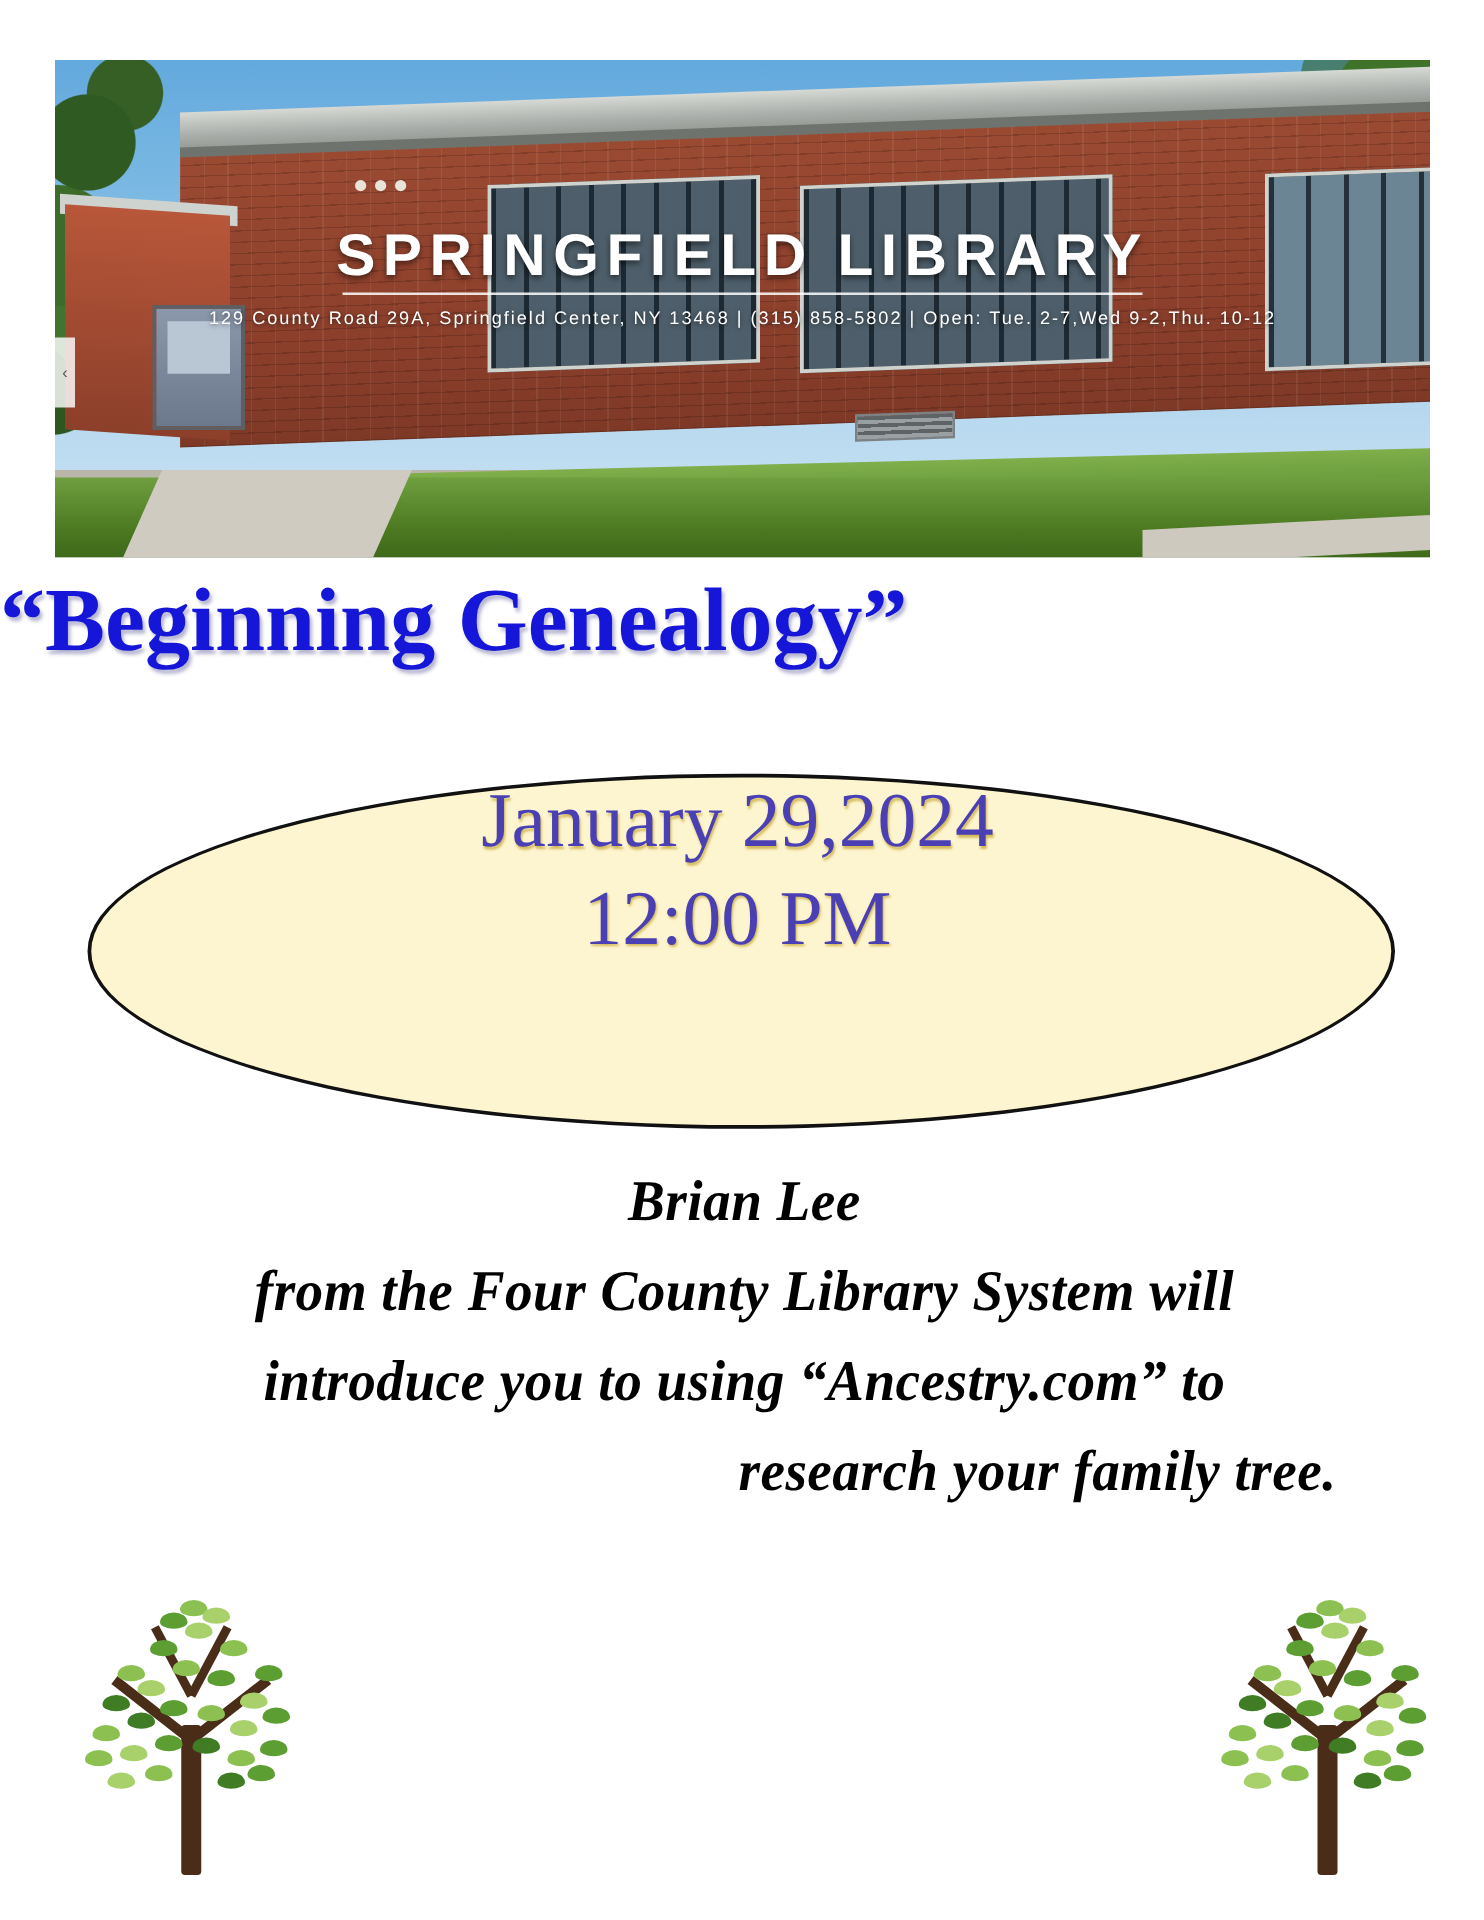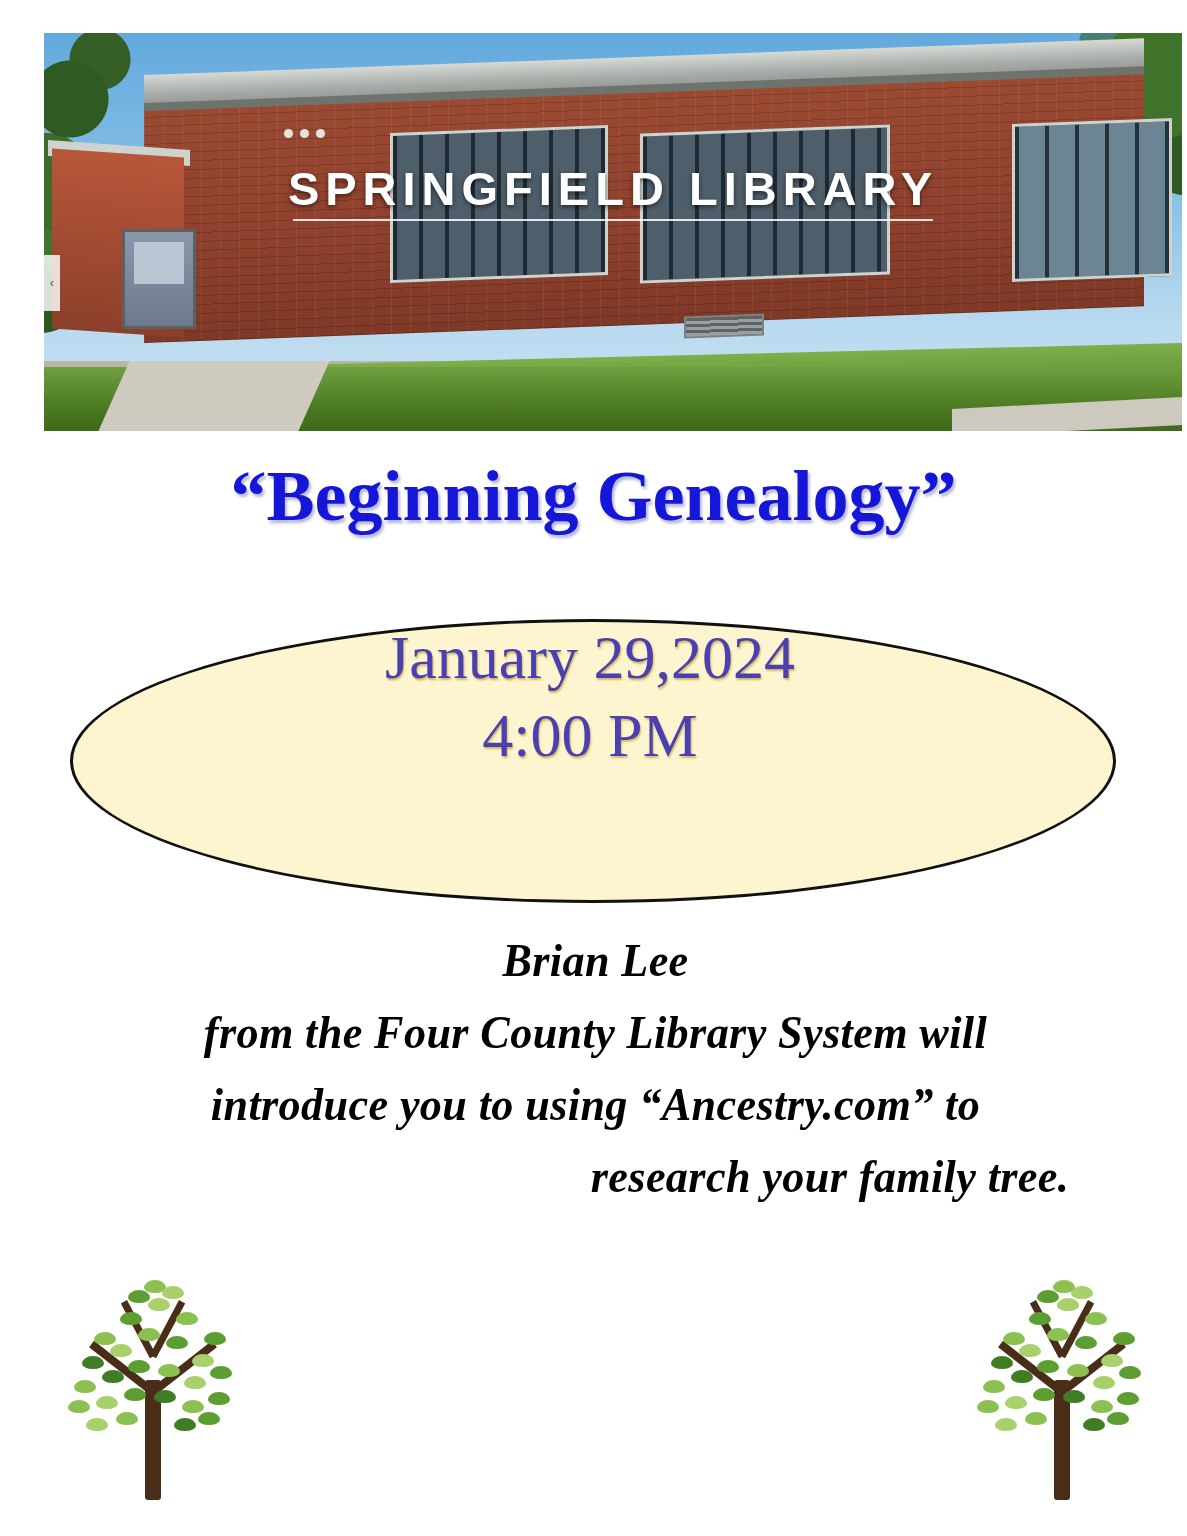--- a/index.html
+++ b/index.html
@@ -12,25 +12,24 @@
     height: 1536px;
     position: relative;
     overflow: hidden;
     font-family: "Liberation Serif", serif;
   }
 
   
   .banner {
     position: absolute;
     left: 44px;
-    top: 33px;
+    top: 48px;
     width: 1100px;
     height: 398px;
     overflow: hidden;
-    padding-left: 38px;
   }
   
   .sky {
     position: absolute;
     left: 0; top: 0; width: 100%; height: 100%;
     background: linear-gradient(#63a9dd 0%, #8cc4e8 45%, #b6d8ef 70%, #cfe5f3 100%);
   }
   
   .tree-left {
     position: absolute;
@@ -220,21 +219,20 @@
     font-family: "Liberation Sans", sans-serif;
     font-size: 13px;
     line-height: 56px;
     text-align: center;
   }
 
   
   .headline {
     position: absolute;
     left: 0; right: 0; top: 455px;
-    text-align: center;
     font-family: "Liberation Serif", serif;
     font-size: 72px;
     font-weight: 700;
     color: #1616d8;
     text-shadow: 2px 3px 3px rgba(120,120,170,.55);
   }
 
   
   .oval {
     position: absolute;
@@ -343,31 +341,32 @@
   </div>
 
   <div class="lawn2"></div>
   <div class="lawn"></div>
   <div class="path"></div>
   <div class="drive"></div>
 
   <div class="banner-title">SPRINGFIELD LIBRARY</div>
   <div class="banner-rule"></div>
   <div class="banner-sub">
+    <span>129 County Road 29A, Springfield Center, NY 13468 | (315) 858-5802 | Open: Tue. 2-7,Wed 9-2,Thu. 10-12</span>
   </div>
 
   <div class="carousel-arrow">‹</div>
 </div>
 
 <div class="headline">“Beginning Genealogy”</div>
 
 <div class="oval"></div>
 <div class="oval-text">
   <span class="date">January 29,2024</span>
-  <span class="time">4:00 PM</span>
+  <span class="time">12:00 PM</span>
 </div>
 
 <div class="blurb">
   <span class="presenter">Brian Lee</span>
   <span class="l2">from the Four County Library System will</span>
   <span class="l3">introduce you to using “Ancestry.com” to</span>
   <span class="l4">research your family tree.</span>
 </div>
 
 <div class="deco-tree left">

